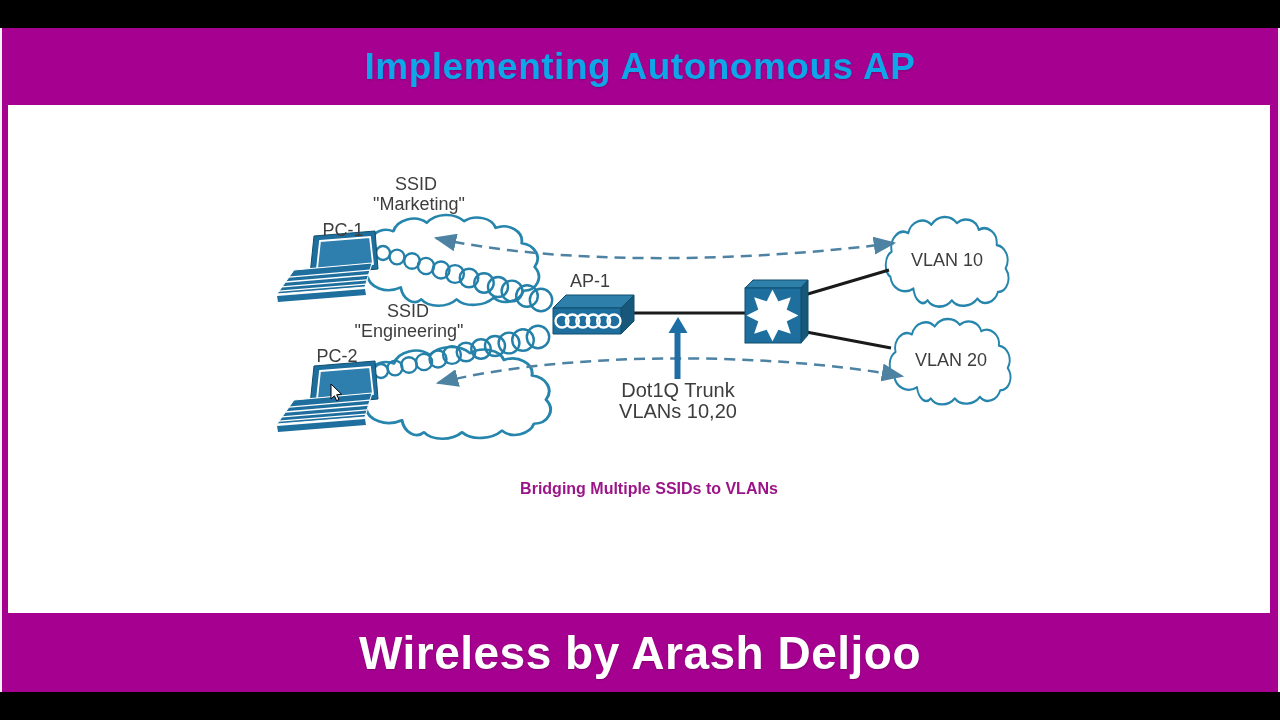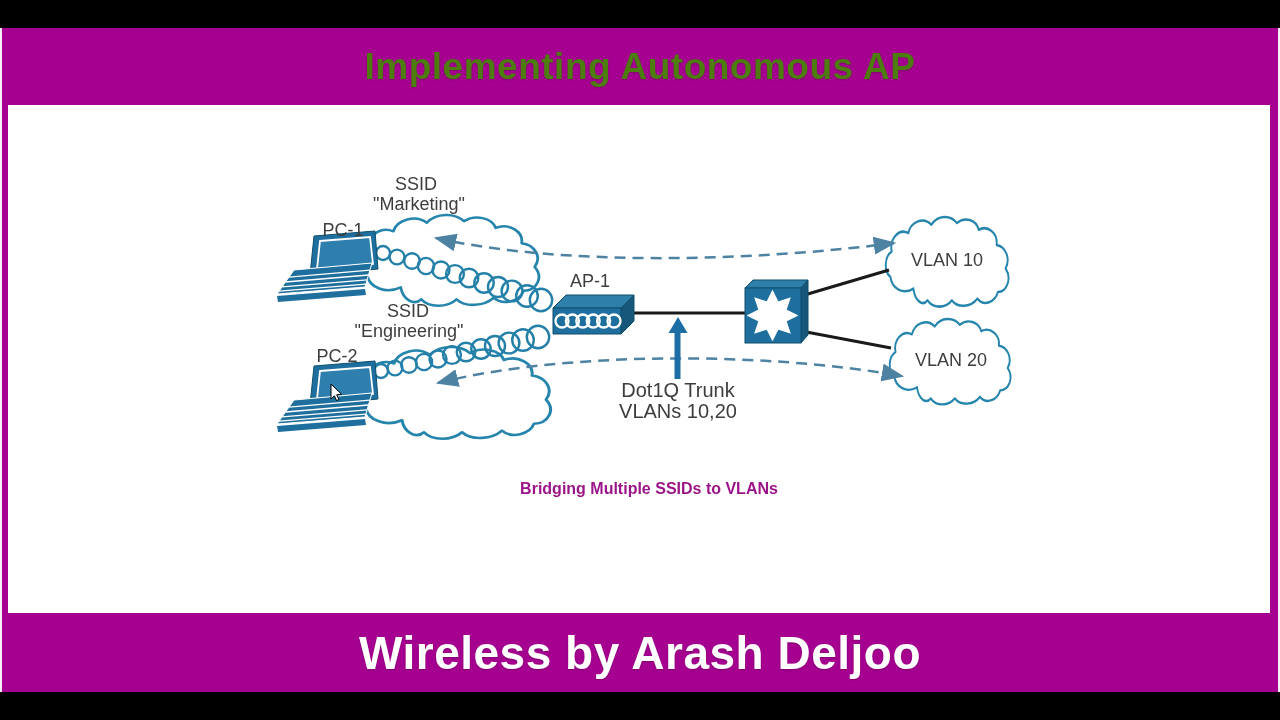--- a/index.html
+++ b/index.html
@@ -9,21 +9,21 @@
   }
   .frame{
     position:absolute;left:0;top:28px;width:1276px;height:664px;
     background:#a60090;border-left:2px solid #f8f2f7;border-right:2px solid #f8f2f7;
   }
   .header-bar{
     position:absolute;left:0;top:28px;width:1280px;height:77px;
     display:flex;align-items:center;justify-content:center;
   }
   .header-bar .t{
-    color:#4d7c0f;font-size:37px;font-weight:bold;letter-spacing:0.5px;
+    color:#0ea5e9;font-size:37px;font-weight:bold;letter-spacing:0.5px;
     text-shadow:0 1px 2px rgba(60,0,50,0.35);
   }
   .content{
     position:absolute;left:8px;top:105px;width:1262px;height:508px;
     background:#ffffff;
   }
   .footer-bar{
     position:absolute;left:0;top:613px;width:1280px;height:79px;
     display:flex;align-items:center;justify-content:center;
   }

